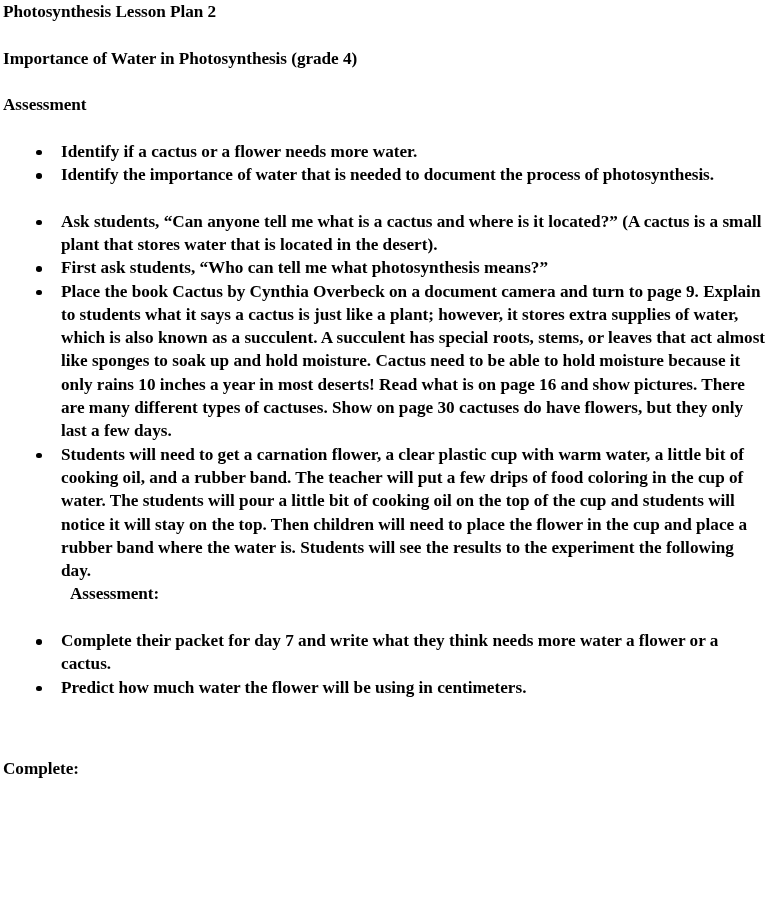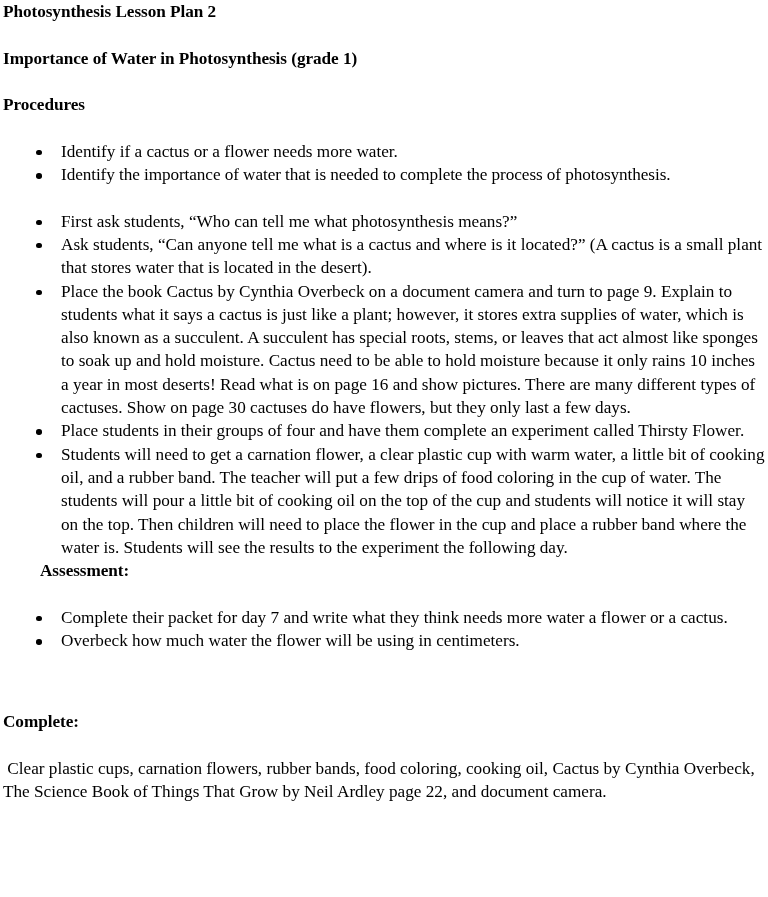--- a/index.html
+++ b/index.html
@@ -22,32 +22,33 @@
     position: relative;
   }
   .heading {
     font-weight: bold;
     font-size: 17.2px;
     line-height: 23.3px;
     margin: 0;
     letter-spacing: -0.05px;
   }
   .heading-indent {
-    margin-left: 37px;
+    margin-left: 67px;
   }
   .spacer-line {
     height: 23.3px;
   }
   .spacer-small {
     height: 11px;
   }
   ul.bullets {
     list-style: none;
     margin: 0;
     padding: 0;
+    font-weight: bold;
   }
   ul.bullets > li {
     position: relative;
     margin: 0;
     padding: 0 0 0 58px;
     font-size: 17.2px;
     line-height: 23.3px;
     text-align: left;
   }
   ul.bullets > li::before {
@@ -72,56 +73,54 @@
 </style>
 </head>
 <body>
 
 <div id="page">
 
   <h1 class="heading">Photosynthesis Lesson Plan 2</h1>
 
   <div class="spacer-line"></div>
 
-  <h2 class="heading">Importance of Water in Photosynthesis (grade 1)</h2>
+  <h2 class="heading">Importance of Water in Photosynthesis (grade 4)</h2>
 
   <div class="spacer-line"></div>
 
-  <h3 class="heading">Procedures</h3>
+  <h3 class="heading">Assessment</h3>
 
   <div class="spacer-line"></div>
 
   <ul class="bullets">
     <li>Identify if a cactus or a flower needs more water.</li>
-    <li class="tight">Identify the importance of water that is needed to complete the process of photosynthesis.</li>
+    <li class="tight">Identify the importance of water that is needed to document the process of photosynthesis.</li>
   </ul>
 
 
   <div class="spacer-line"></div>
 
   <ul class="bullets">
+    <li>Ask students, “Can anyone tell me what is a cactus and where is it located?” (A cactus is a small plant that stores water that is located in the desert).</li>
     <li>First ask students, “Who can tell me what photosynthesis means?”</li>
-    <li>Ask students, “Can anyone tell me what is a cactus and where is it located?” (A cactus is a small plant that stores water that is located in the desert).</li>
     <li>Place the book Cactus by Cynthia Overbeck on a document camera and turn to page 9. Explain to students what it says a cactus is just like a plant; however, it stores extra supplies of water, which is also known as a succulent.  A succulent has special roots, stems, or leaves that act almost like sponges to soak up and hold moisture. Cactus need to be able to hold moisture because it only rains 10 inches a year in most deserts!  Read what is on page 16 and show pictures. There are many different types of cactuses. Show on page 30 cactuses do have flowers, but they only last a few days.</li>
-    <li>Place students in their groups of four and have them complete an experiment called Thirsty Flower.</li>
     <li>Students will need to get a carnation flower, a clear plastic cup with warm water, a little bit of cooking oil, and a rubber band. The teacher will put a few drips of food coloring in the cup of water. The students will pour a little bit of cooking oil on the top of the cup and students will notice it will stay on the top. Then children will need to place the flower in the cup and place a rubber band where the water is. Students will see the results to the experiment the following day.</li>
   </ul>
 
   <h3 class="heading heading-indent">Assessment:</h3>
 
   <div class="spacer-line"></div>
 
   <ul class="bullets">
     <li>Complete their packet for day 7 and write what they think needs more water a flower or a cactus.</li>
-    <li>Overbeck how much water the flower will be using in centimeters.</li>
+    <li>Predict how much water the flower will be using in centimeters.</li>
   </ul>
 
   <div class="spacer-line"></div>
   <div class="spacer-line"></div>
   <div class="spacer-small"></div>
 
   <h3 class="heading">Complete:</h3>
 
   <div class="spacer-line"></div>
 
-  <p class="body-para"> Clear plastic cups, carnation flowers, rubber bands, food coloring, cooking oil, Cactus by Cynthia Overbeck, The Science Book of Things That Grow by Neil Ardley page 22, and document camera.</p>
 
 </div>
 
 </body></html>

